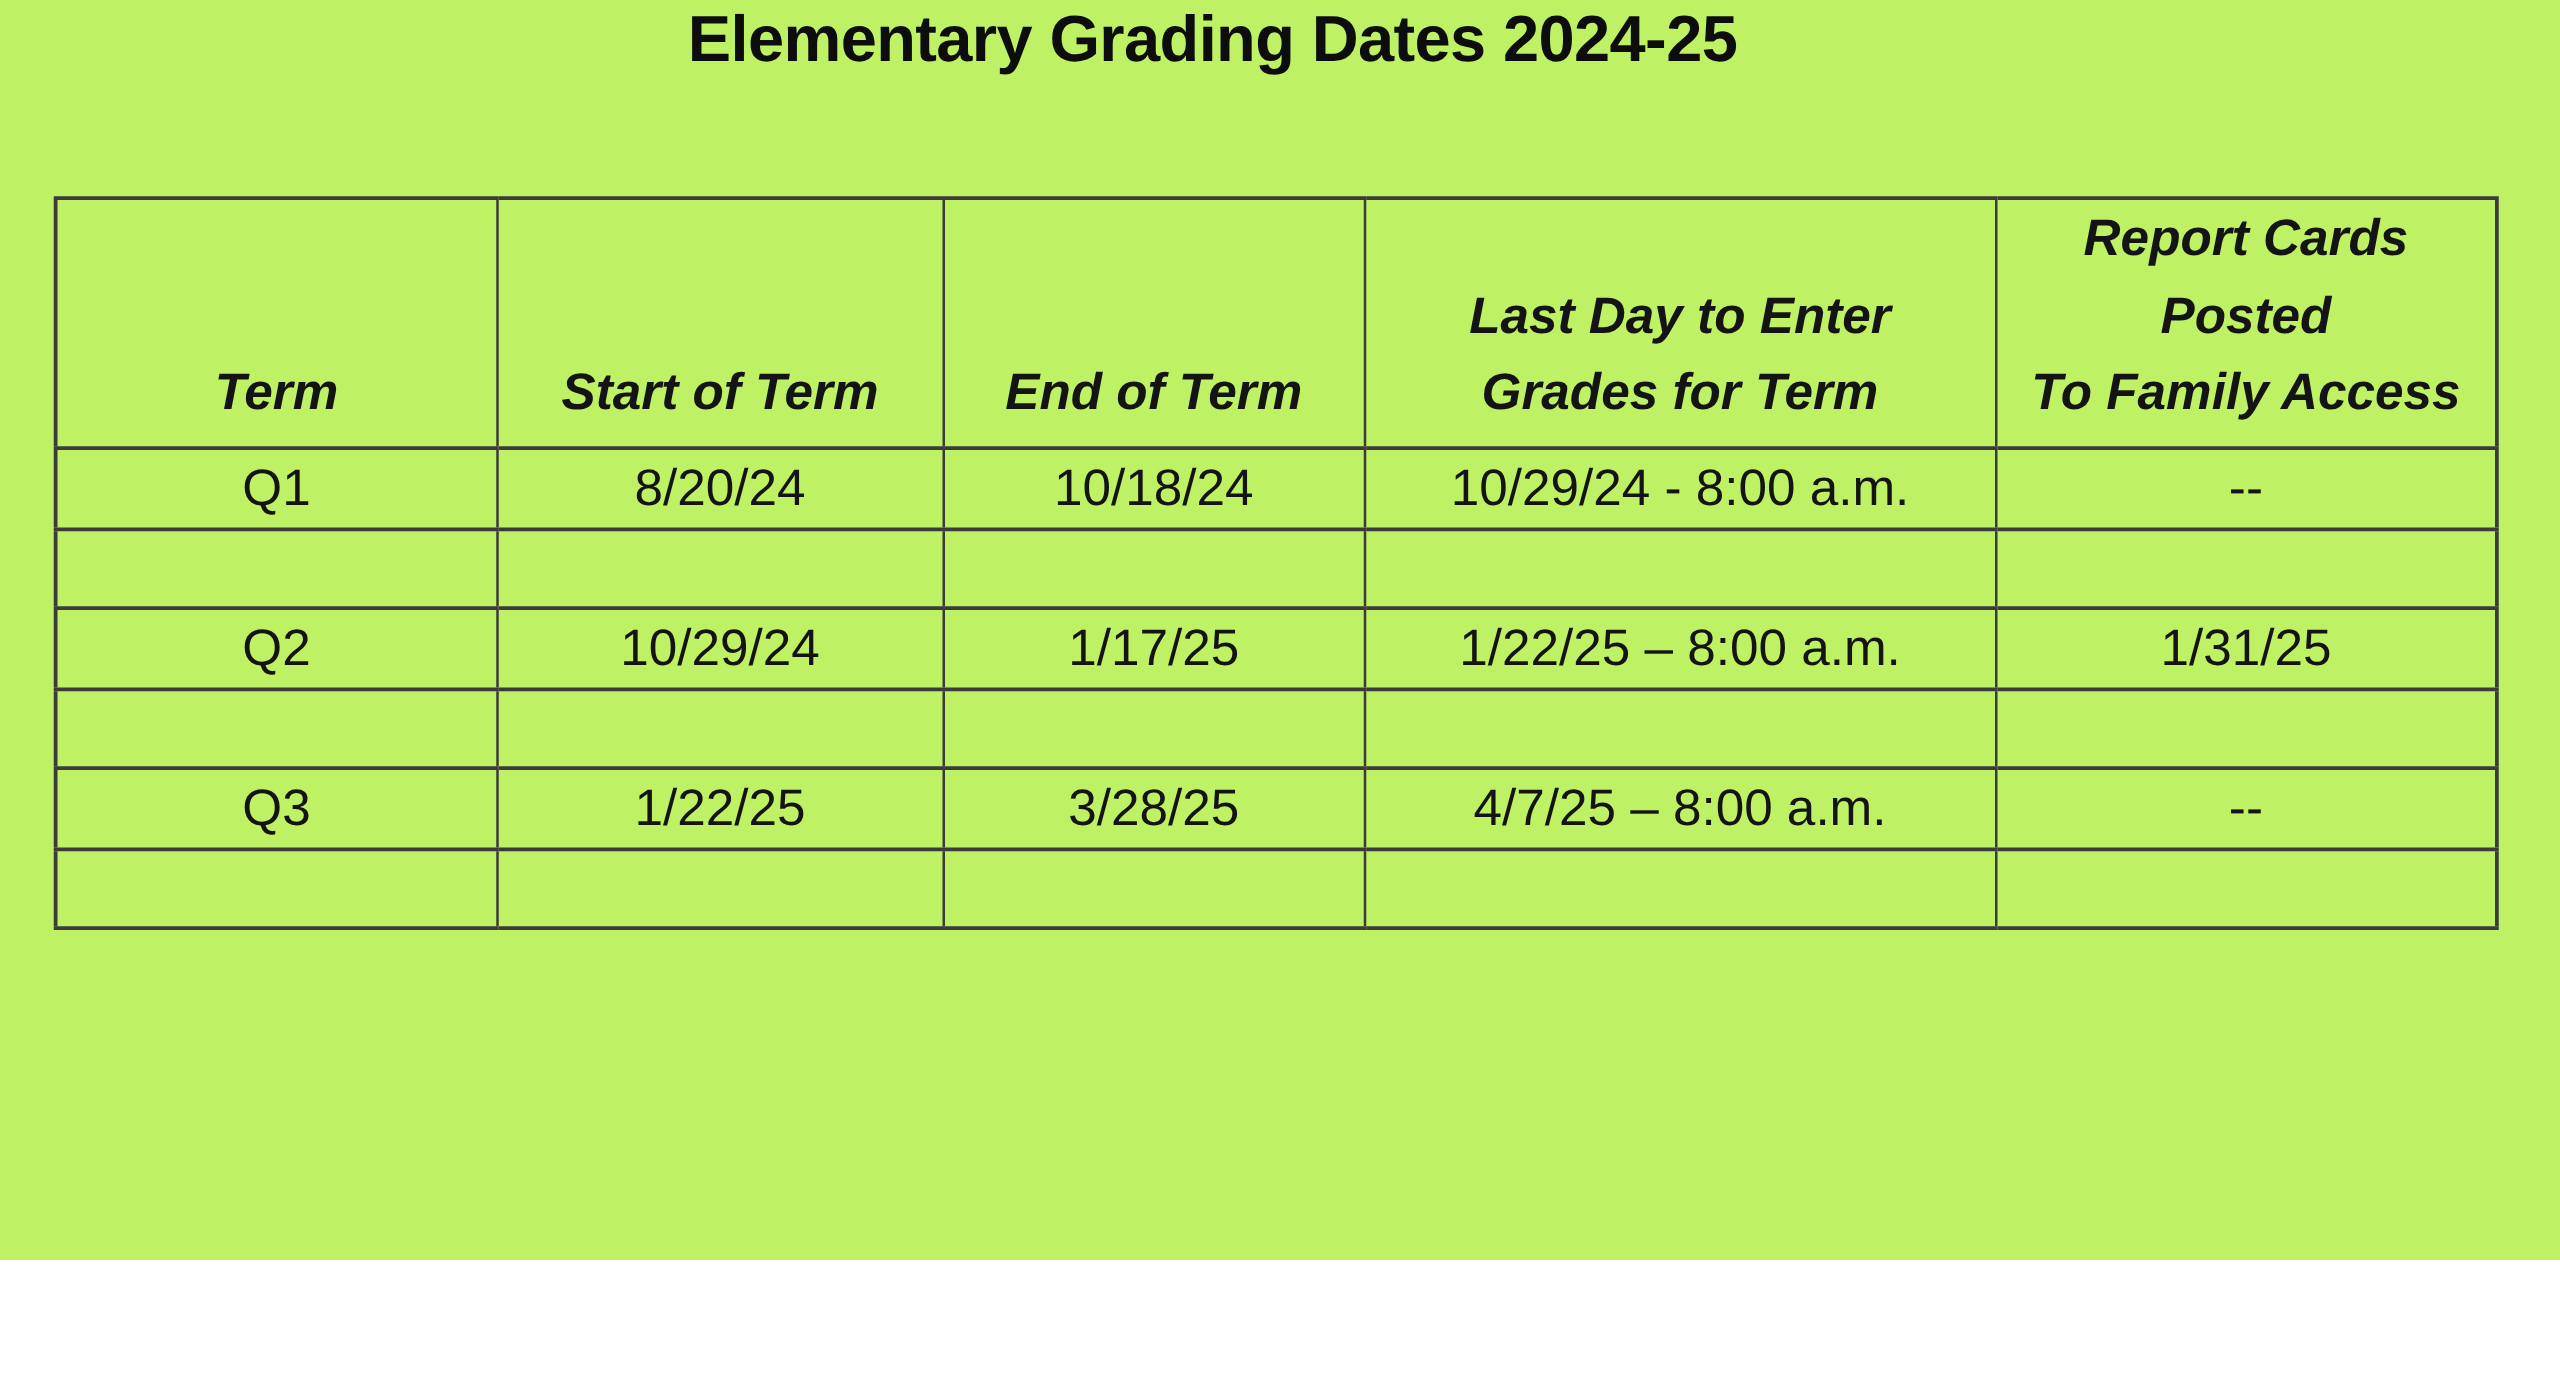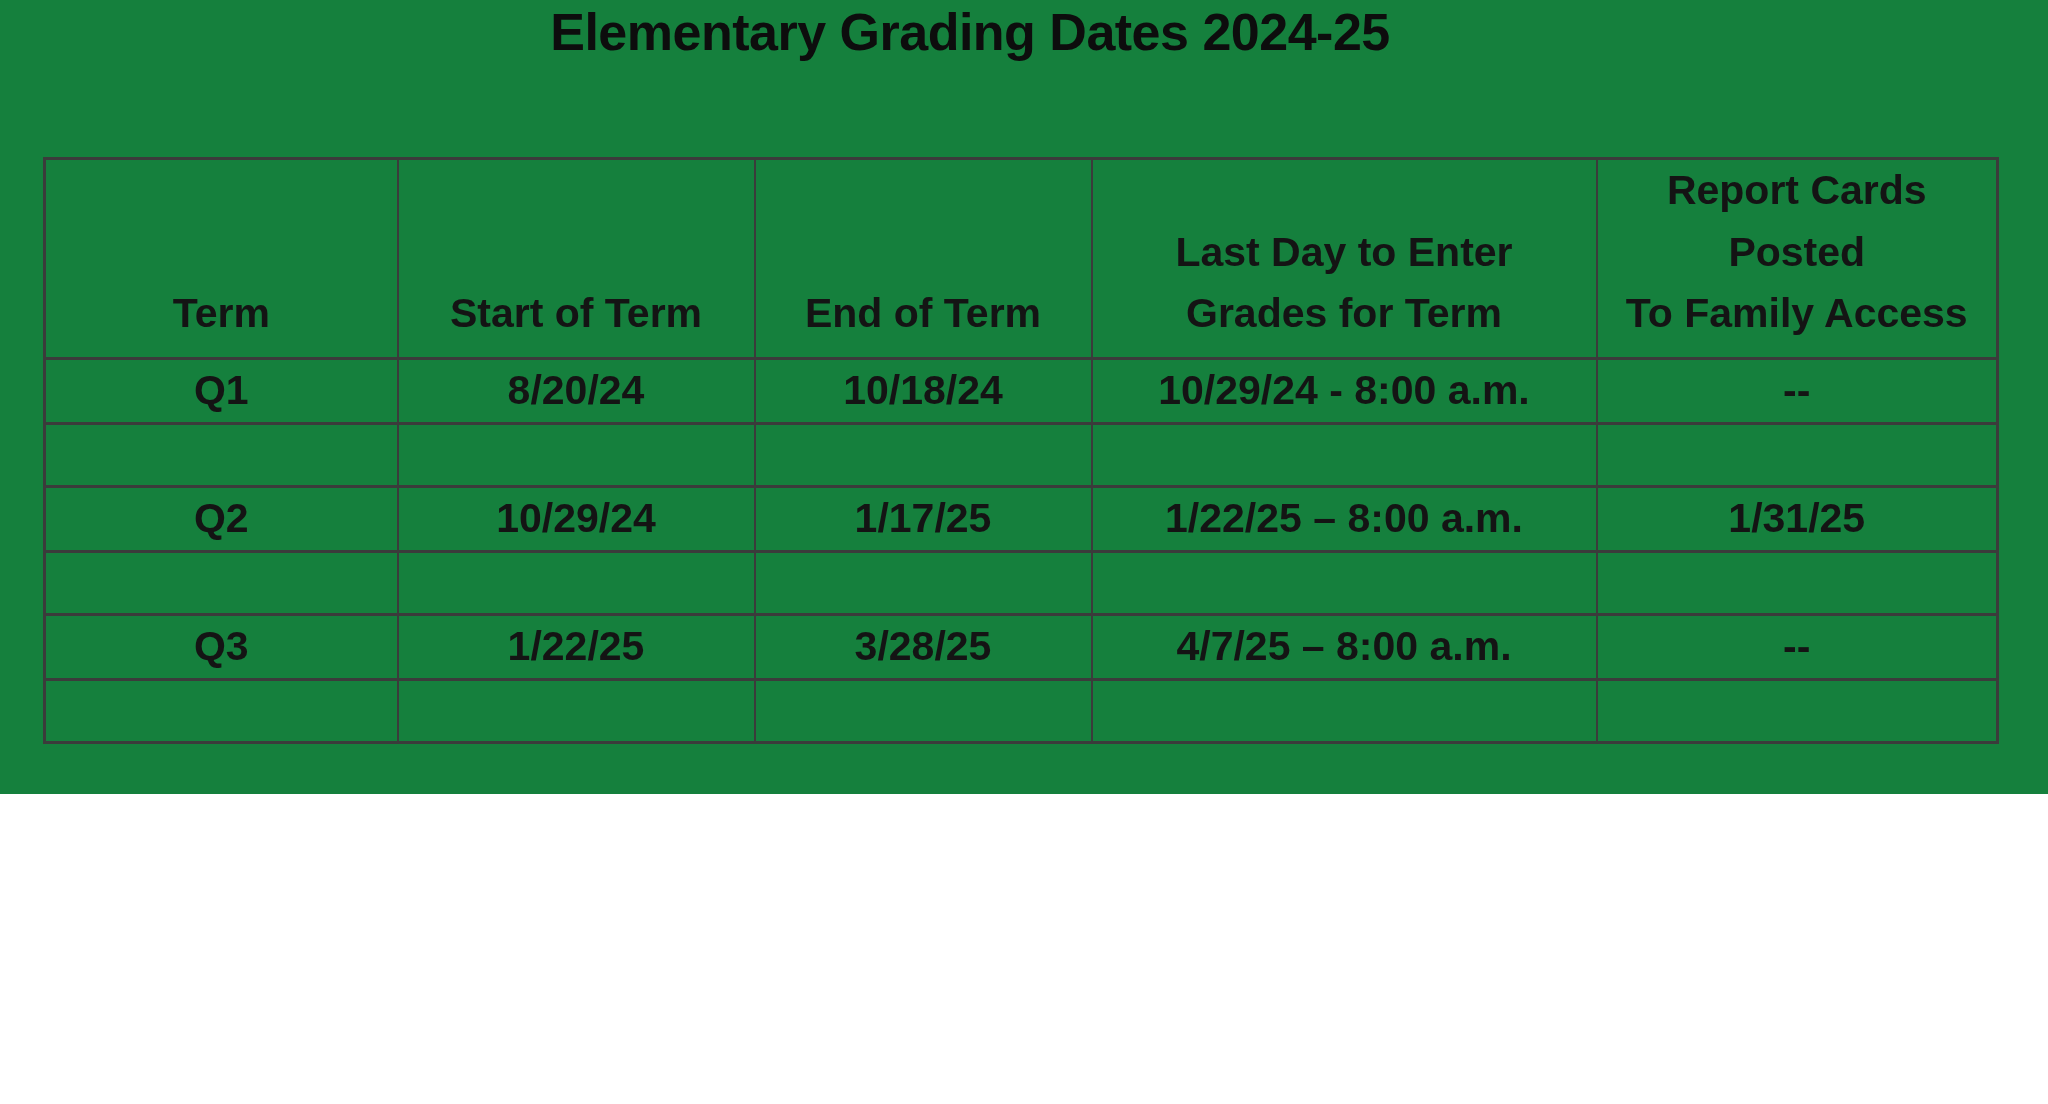--- a/index.html
+++ b/index.html
@@ -9,22 +9,22 @@
   }
   body {
     width: 2048px;
     height: 1104px;
     font-family: "Liberation Sans", sans-serif;
     color: #111111;
   }
   .page {
     position: relative;
     width: 2048px;
-    height: 794px;
-    background: #15803d;
+    height: 1008px;
+    background: #bef264;
     overflow: hidden;
   }
   .title {
     position: absolute;
     top: 2px;
     left: 0;
     width: 1940px;
     text-align: center;
     font-size: 52px;
     font-weight: 700;
@@ -53,25 +53,26 @@
     overflow: hidden;
     white-space: nowrap;
   }
   table.grading th {
     height: 183px;
     vertical-align: bottom;
     padding-bottom: 12px;
     font-weight: 700;
     line-height: 1.5;
     white-space: normal;
+    font-style: italic;
   }
   table.grading td {
     height: 62px;
     vertical-align: middle;
-    font-weight: 700;
+    font-weight: 400;
   }
   table.grading tr.spacer-row td {
     height: 60px;
   }
   .notes {
     position: absolute;
     left: 175px;
     top: 928px;
     font-family: "Liberation Serif", serif;
     font-size: 47px;

